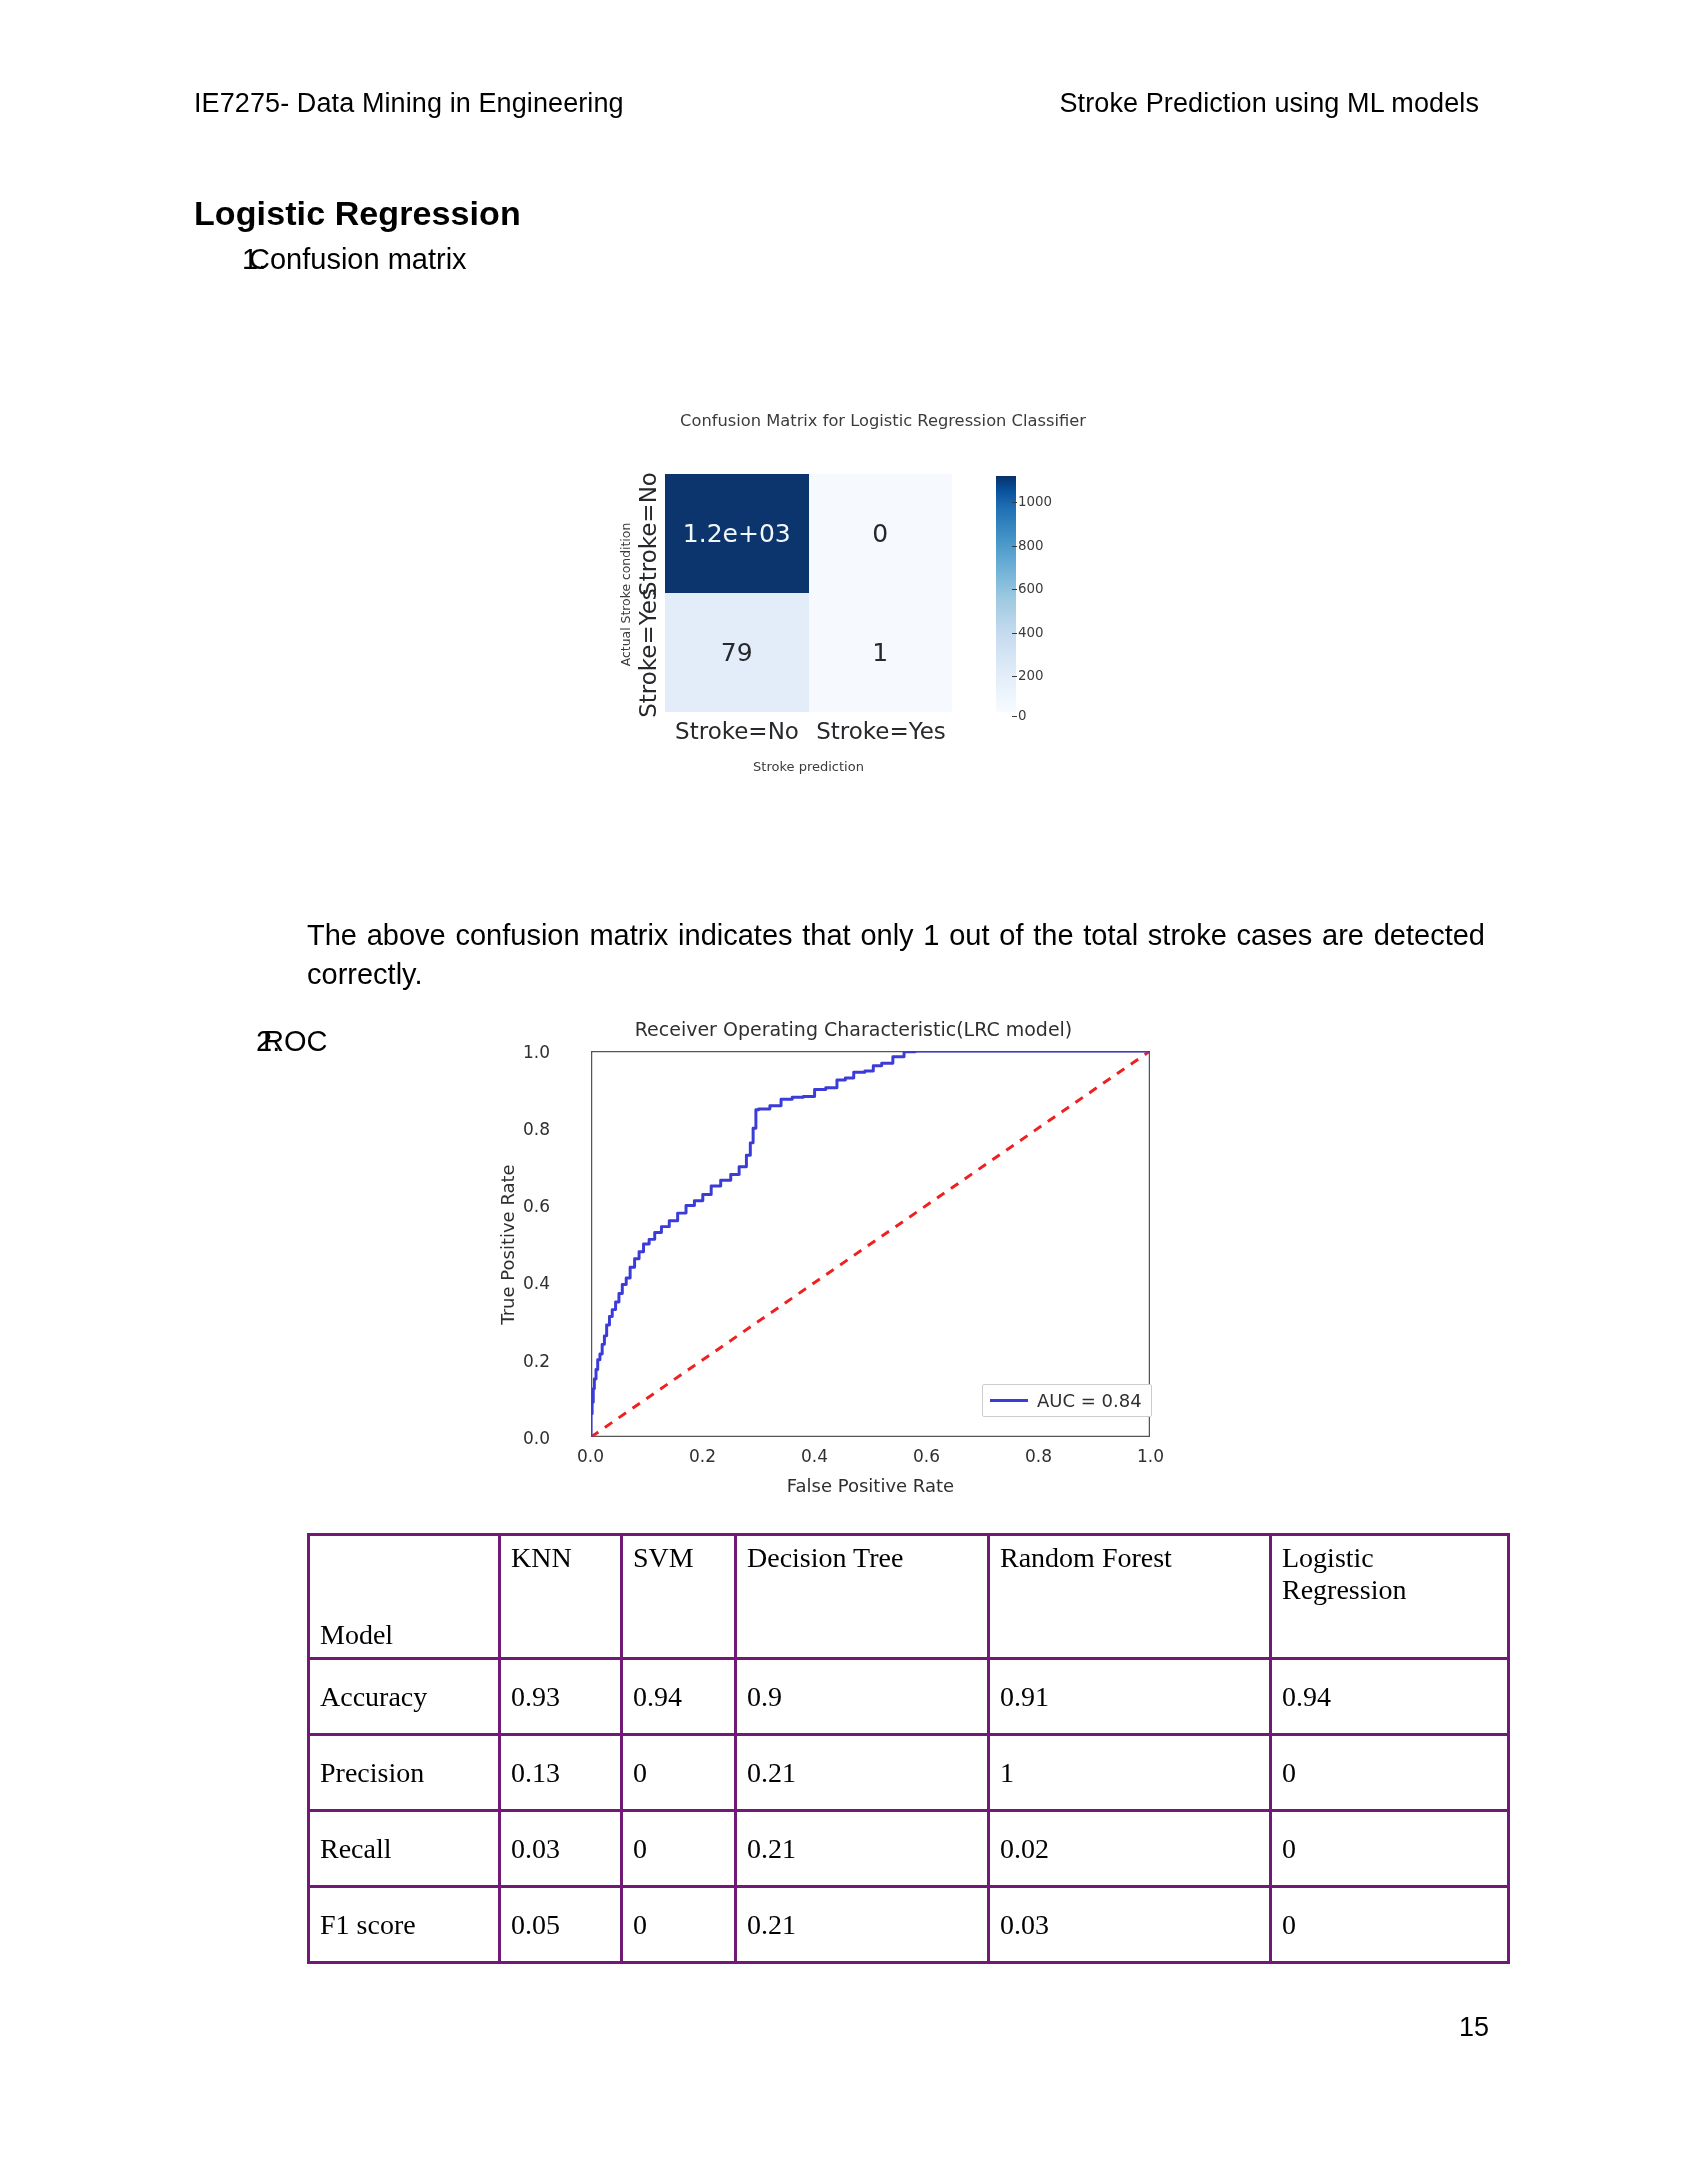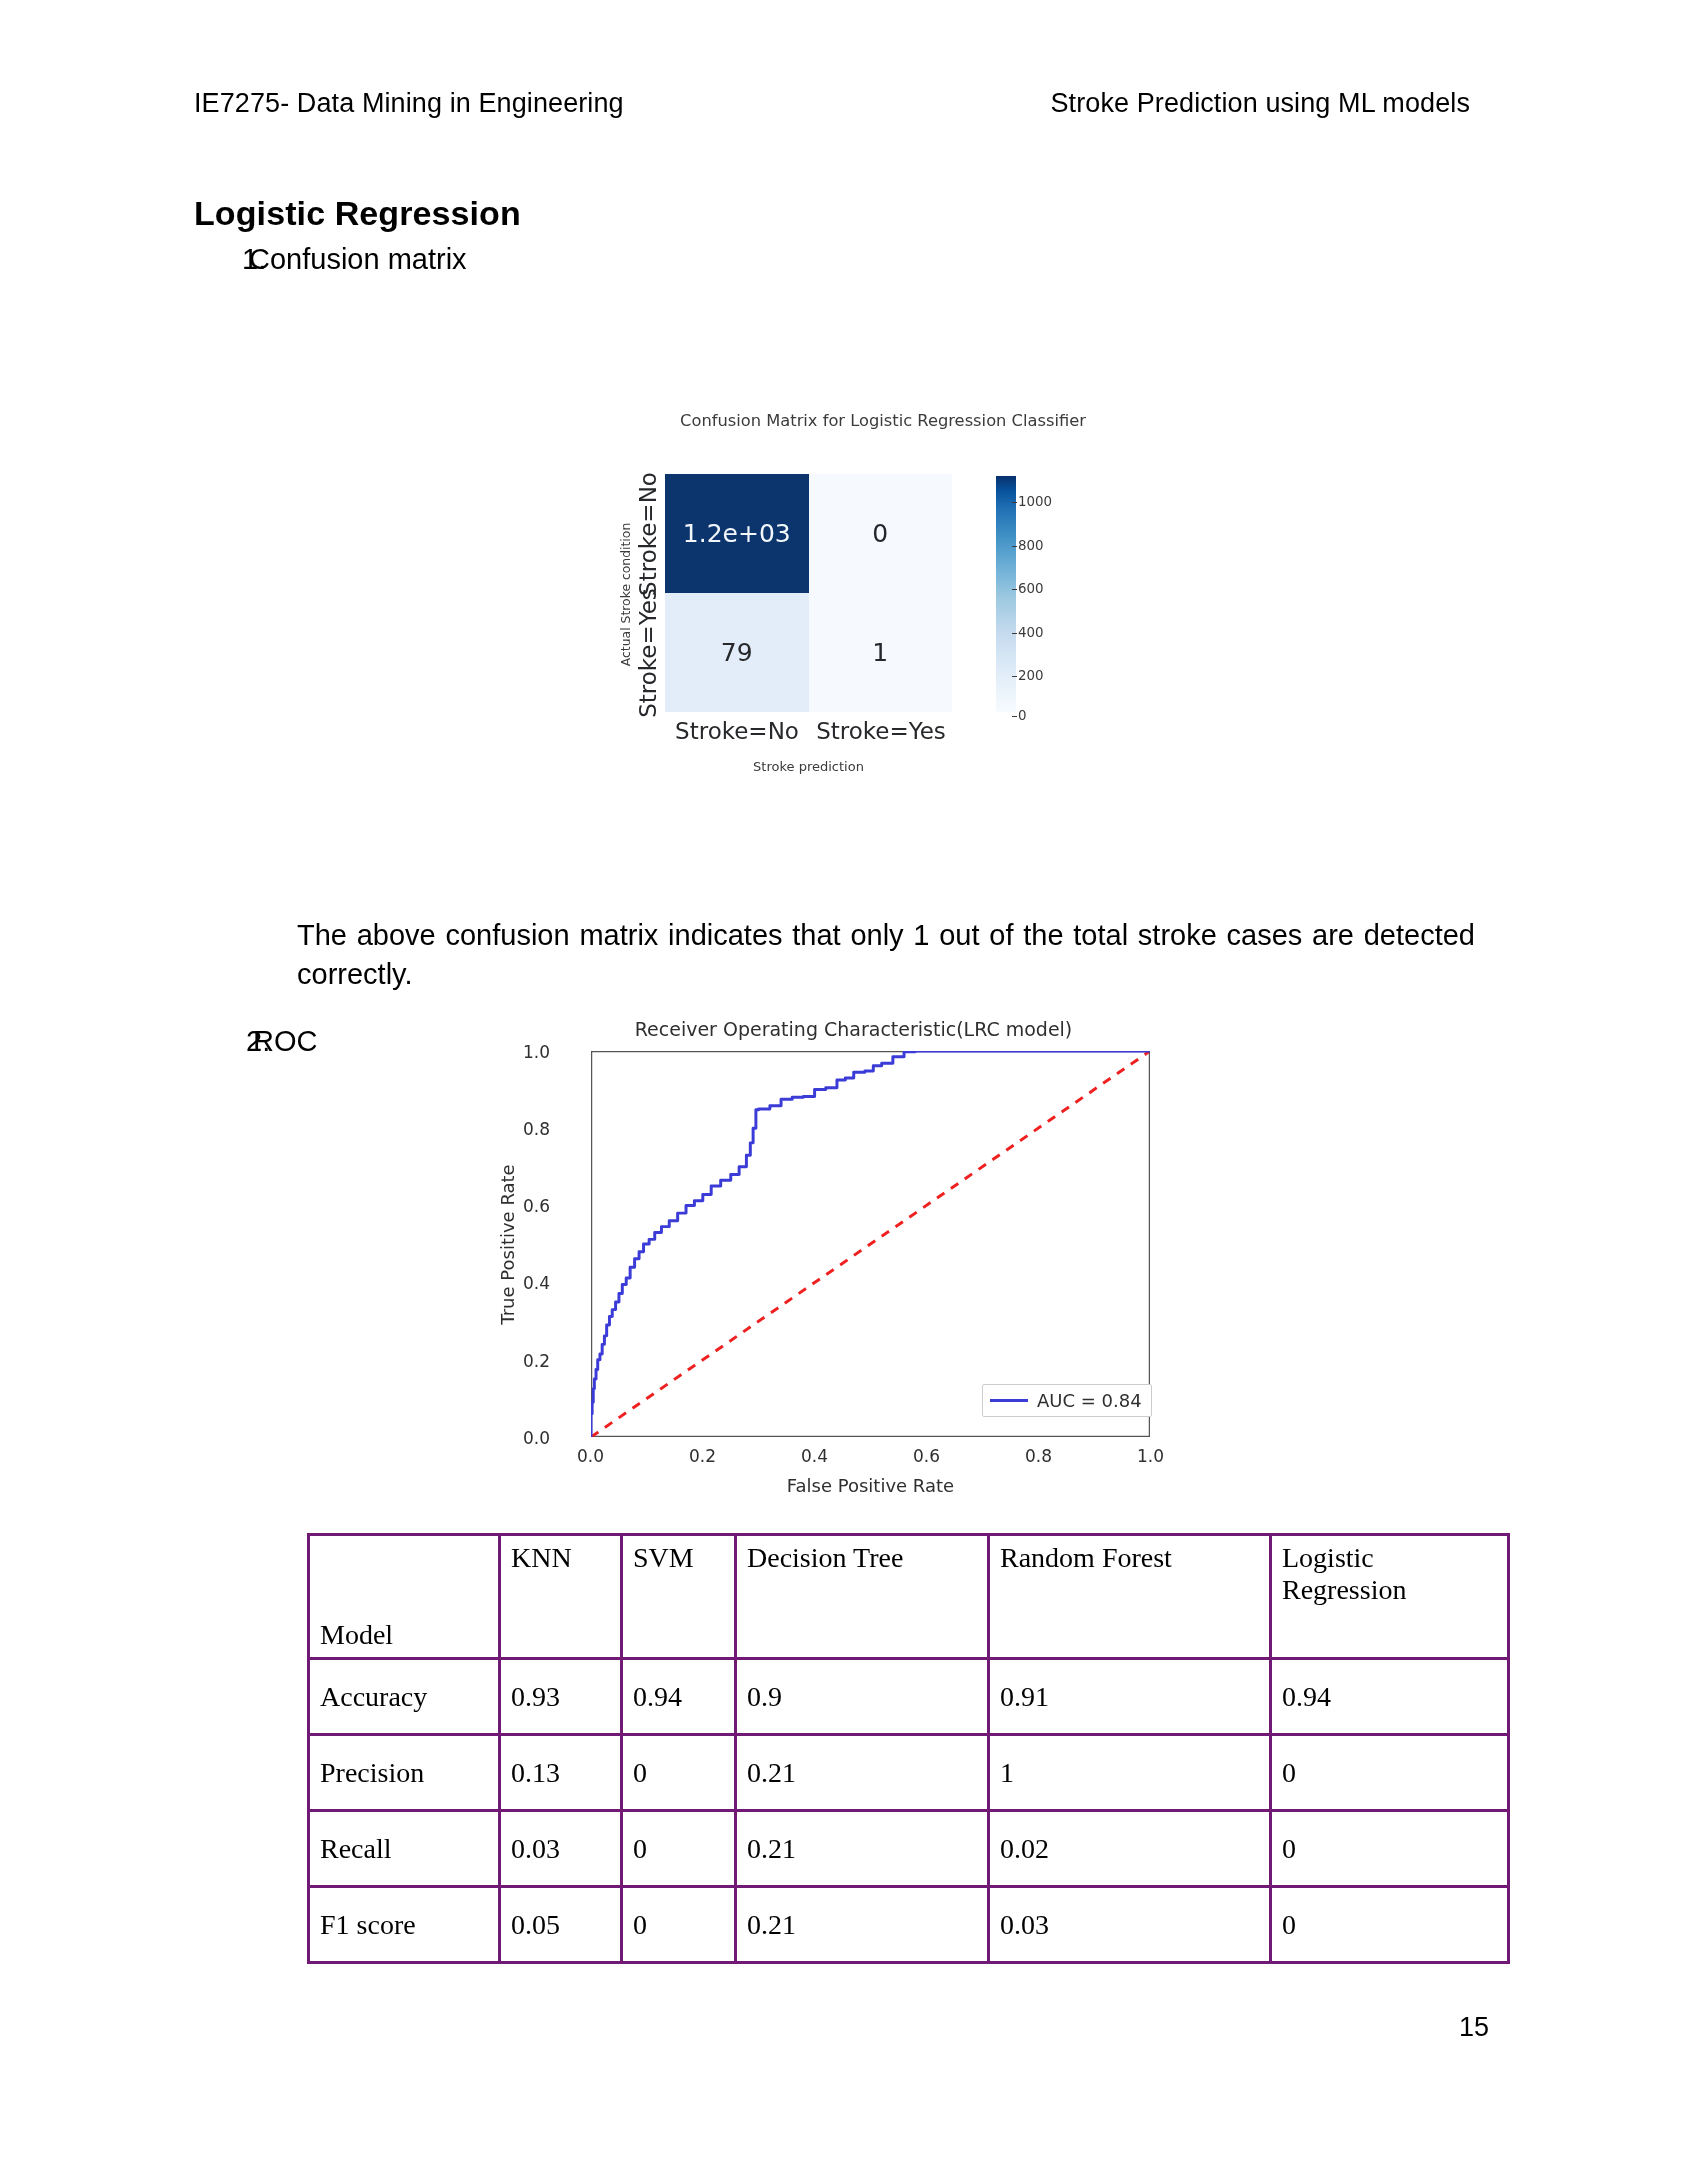--- a/index.html
+++ b/index.html
@@ -26,21 +26,21 @@
     top: 87px;
     left: 194px;
     width: 1297px;
     display: flex;
     justify-content: space-between;
     font-size: 27px;
     line-height: 1.2;
     letter-spacing: 0.1px;
     gap: 20px;
   }
-  .header-right { margin-right: 21px; }
+  .header-right { margin-right: 12px; }
 
   
   .content {
     position: absolute;
     top: 194px;
     left: 194px;
     width: 1295px;
   }
   h1.section-title {
     font-size: 34px;
@@ -375,21 +375,21 @@
 
     <div class="cbar"></div>
     <div class="cbar-tick" style="top:83px">1000</div>
     <div class="cbar-tick" style="top:127px">800</div>
     <div class="cbar-tick" style="top:170px">600</div>
     <div class="cbar-tick" style="top:214px">400</div>
     <div class="cbar-tick" style="top:257px">200</div>
     <div class="cbar-tick" style="top:297px">0</div>
   </div>
 
-  <div style="position:absolute; left:198px; top:887px; width:1295px;">
+  <div style="position:absolute; left:208px; top:887px; width:1295px;">
     <p class="indent-par">The above confusion matrix indicates that only 1 out of the total stroke cases are detected correctly.</p>
     <div class="num-item">
       <span class="num-marker">2.</span>
       <span class="num-text">ROC</span>
     </div>
   </div>
 
   <div class="roc-figure">
     <div class="roc-title">Receiver Operating Characteristic(LRC model)</div>
 

